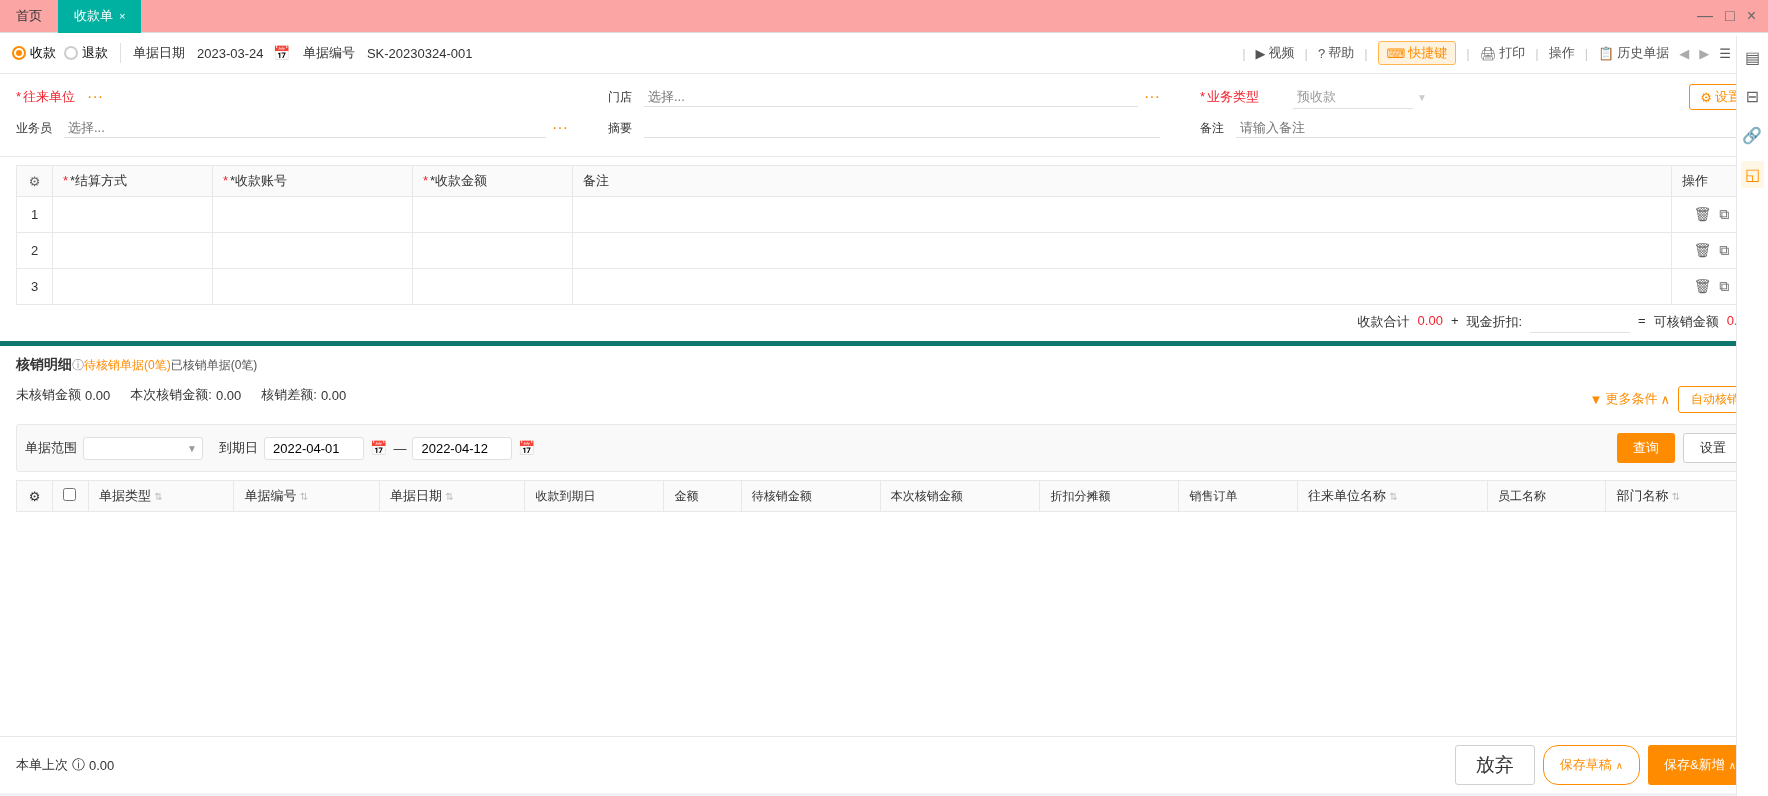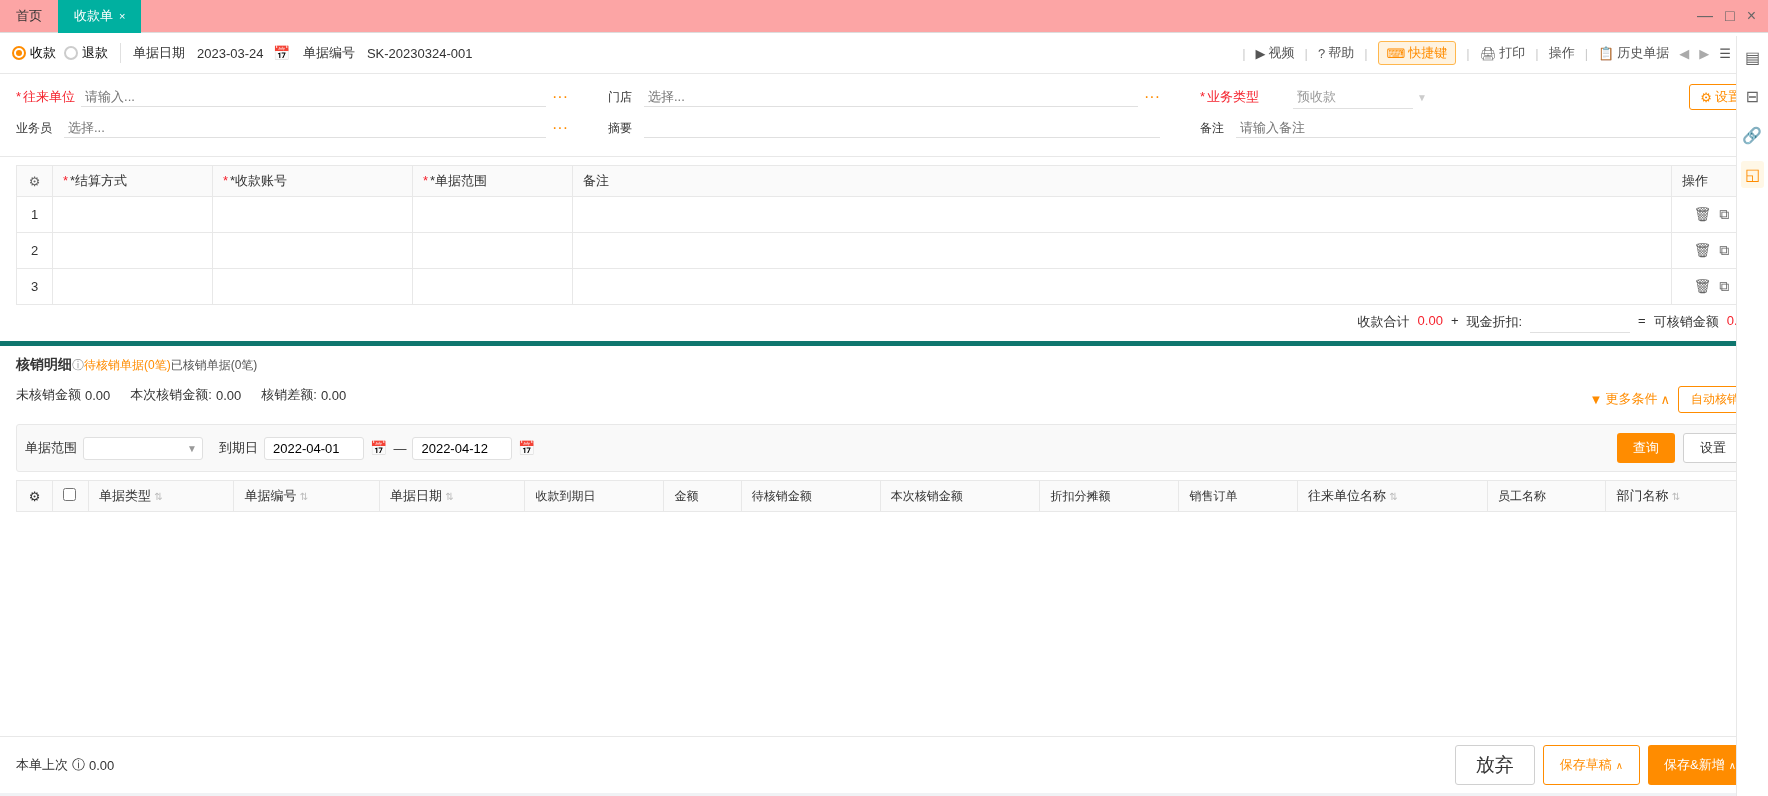--- a/index.html
+++ b/index.html
@@ -97,21 +97,21 @@
     .sub-table { width: 100%; border-collapse: collapse; border: 1px solid #e8e8e8; }
     .sub-table th { background: #fafafa; border: 1px solid #e8e8e8; padding: 6px 10px; text-align: left; color: #333; font-weight: normal; white-space: nowrap; font-size: 12px; }
     .sub-table th.sortable { cursor: pointer; }
     .sort-icon { color: #bbb; font-size: 10px; }
     
     
     .bottom-bar { display: flex; align-items: center; padding: 8px 16px; border-top: 1px solid #e8e8e8; background: #fff; flex-shrink: 0; }
     .bottom-info { display: flex; align-items: center; gap: 4px; color: #333; font-size: 13px; }
     .bottom-actions { margin-left: auto; display: flex; gap: 8px; }
     .btn-abandon { background: #fff; border: 1px solid #d0d0d0; color: #333; padding: 6px 20px; border-radius: 3px; cursor: pointer; font-size: 19px; }
-    .btn-save-draft { background: #fff; border: 1px solid #ff8c00; color: #ff8c00; padding: 6px 16px; border-radius: 3px; cursor: pointer; font-size: 13px; display: flex; align-items: center; gap: 4px; }
+    .btn-save-draft { background: #fff; border: 1px solid #ff8c00; color: #ff8c00; padding: 6px 16px; border-radius: 15px; cursor: pointer; font-size: 13px; display: flex; align-items: center; gap: 4px; }
     .btn-save-new { background: #ff8c00; color: #fff; border: none; padding: 6px 16px; border-radius: 3px; cursor: pointer; font-size: 13px; display: flex; align-items: center; gap: 4px; }
     .btn-chevron { font-size: 10px; }
     
     
     .right-sidebar { position: fixed; right: 0; top: 36px; width: 32px; background: #fff; border-left: 1px solid #e8e8e8; display: flex; flex-direction: column; align-items: center; padding: 8px 0; gap: 12px; height: calc(796px - 36px); }
     .sidebar-icon { color: #666; font-size: 16px; cursor: pointer; padding: 4px; }
     .sidebar-icon.active { color: #ff8c00; background: #fff7e6; border-radius: 3px; }
 
     .checkbox-cell { text-align: center; }
     input[type="checkbox"] { cursor: pointer; }
@@ -194,21 +194,20 @@
       <span style="cursor:pointer;">☰</span>
       <span style="color:#ff8c00; cursor:pointer; font-size:16px;">▦</span>
     </div>
   </div>
 
   <div class="form-area">
     <div class="form-row">
 
       <div class="form-field" style="flex:2;">
         <label><span class="required-star">*</span><span>往来单位</span></label>
-        <input class="form-input" type="text" placeholder="请输入..." style="">
         <span class="form-dots">···</span>
       </div>
       <div class="field-divider"></div>
 
       <div class="form-field" style="flex:2;">
         <label class="optional">门店</label>
         <input class="form-input" type="text" style="margin-left: 6px;" placeholder="选择...">
         <span class="form-dots">···</span>
       </div>
       <div class="field-divider"></div>
@@ -248,21 +247,21 @@
     </div>
   </div>
 
   <div class="table-wrapper" style="padding-top:8px;">
     <table class="data-table">
       <thead>
         <tr>
           <th style="width:36px; text-align:center;"><span class="gear-icon">⚙</span></th>
           <th style="width:160px;"><span class="required-star">*</span><span>*结算方式</span></th>
           <th style="width:200px;"><span class="required-star">*</span><span>*收款账号</span></th>
-          <th style="width:160px;"><span class="required-star">*</span><span>*单据范围</span></th>
+          <th style="width:160px;"><span class="required-star">*</span><span>*收款金额</span></th>
           <th>备注</th>
           <th class="col-ops">操作</th>
         </tr>
       </thead>
       <tbody>
         <tr>
           <td class="row-num">1</td>
           <td></td>
           <td></td>
           <td></td>

